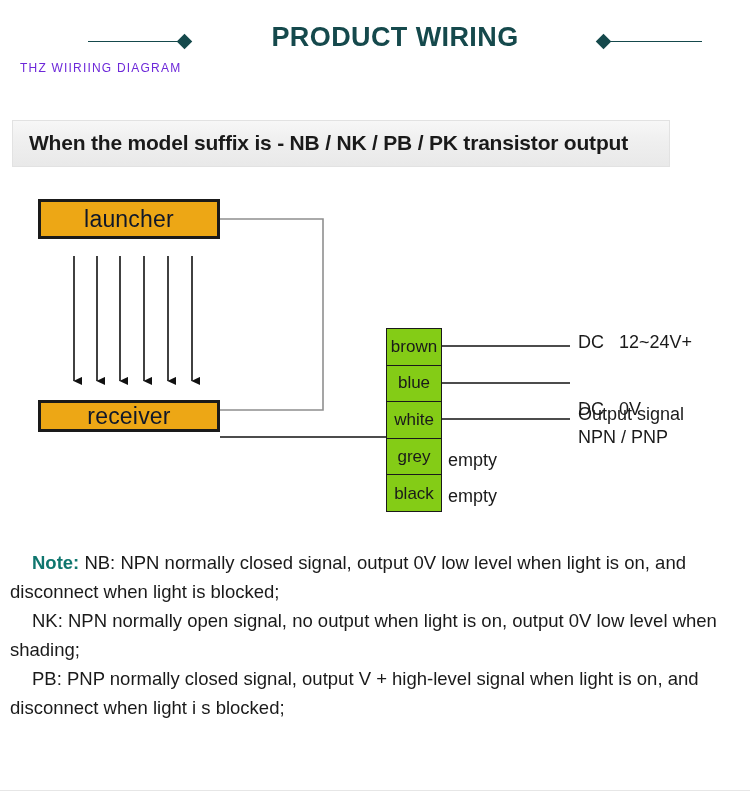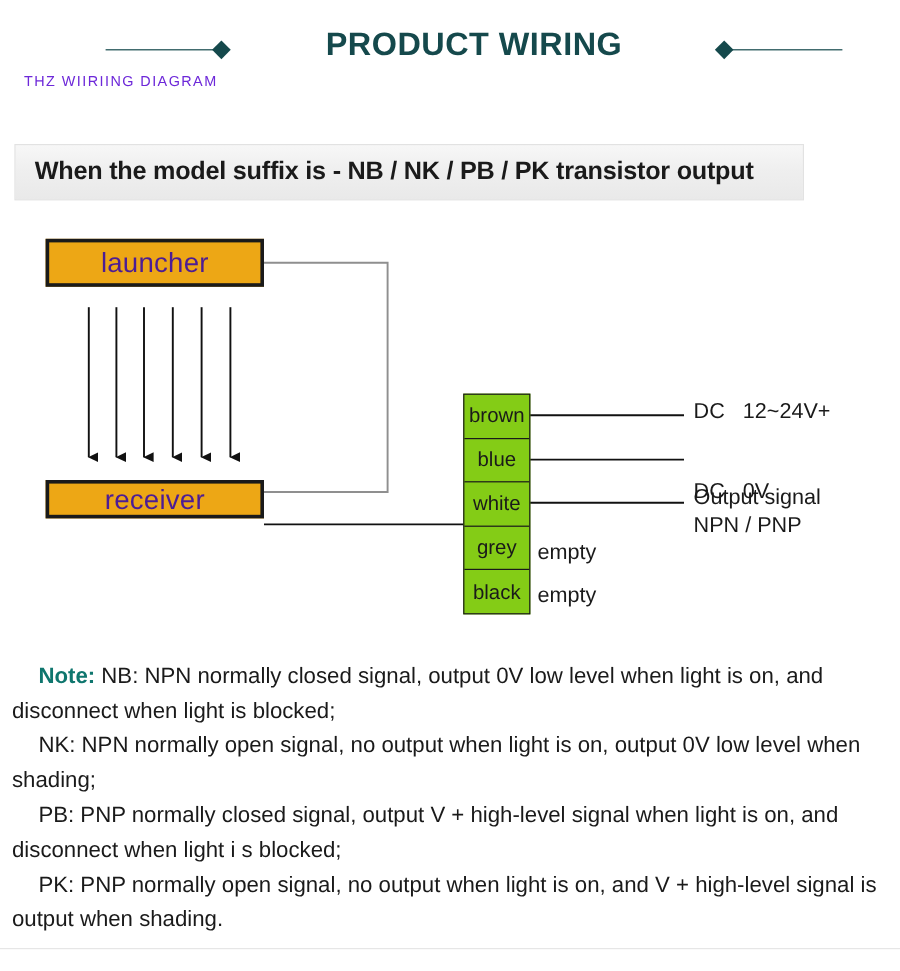--- a/index.html
+++ b/index.html
@@ -93,21 +93,21 @@
 
   .dev-box {
     position: absolute;
     background: #eda715;
     border: 3px solid #1a1a1a;
     box-sizing: border-box;
     display: flex;
     align-items: center;
     justify-content: center;
     font-size: 23px;
-    color: #4c1d95;
+    color: #0f172a;
     letter-spacing: 0.2px;
   }
   .box-launcher { left: 38px; top: 199px; width: 182px; height: 40px; }
   .box-receiver { left: 38px; top: 400px; width: 182px; height: 32px; }
 
   
   .terminal {
     position: absolute;
     left: 386px; top: 328px;
     width: 56px; height: 184px;
@@ -221,16 +221,15 @@
 <div class="wire-label lab-blue">DC   0V</div>
 <div class="wire-label lab-white">Output signal
 NPN / PNP</div>
 <div class="wire-label lab-grey">empty</div>
 <div class="wire-label lab-black">empty</div>
 
 <div class="notes">
   <p><span class="note-label">Note:</span><span> NB: NPN normally closed signal, output 0V low level when light is on, and disconnect when light is blocked;</span></p>
   <p><span>NK: NPN normally open signal, no output when light is on, output 0V low level when shading;</span></p>
   <p><span>PB: PNP normally closed signal, output V + high-level signal when light is on, and disconnect when light i  s blocked;</span></p>
-  <p><span>PK: PNP normally open signal, no output when light is on, and V + high-level signal is output when shading.</span></p>
 </div>
 
 <div class="bottom-rule"></div>
 
 </body></html>

